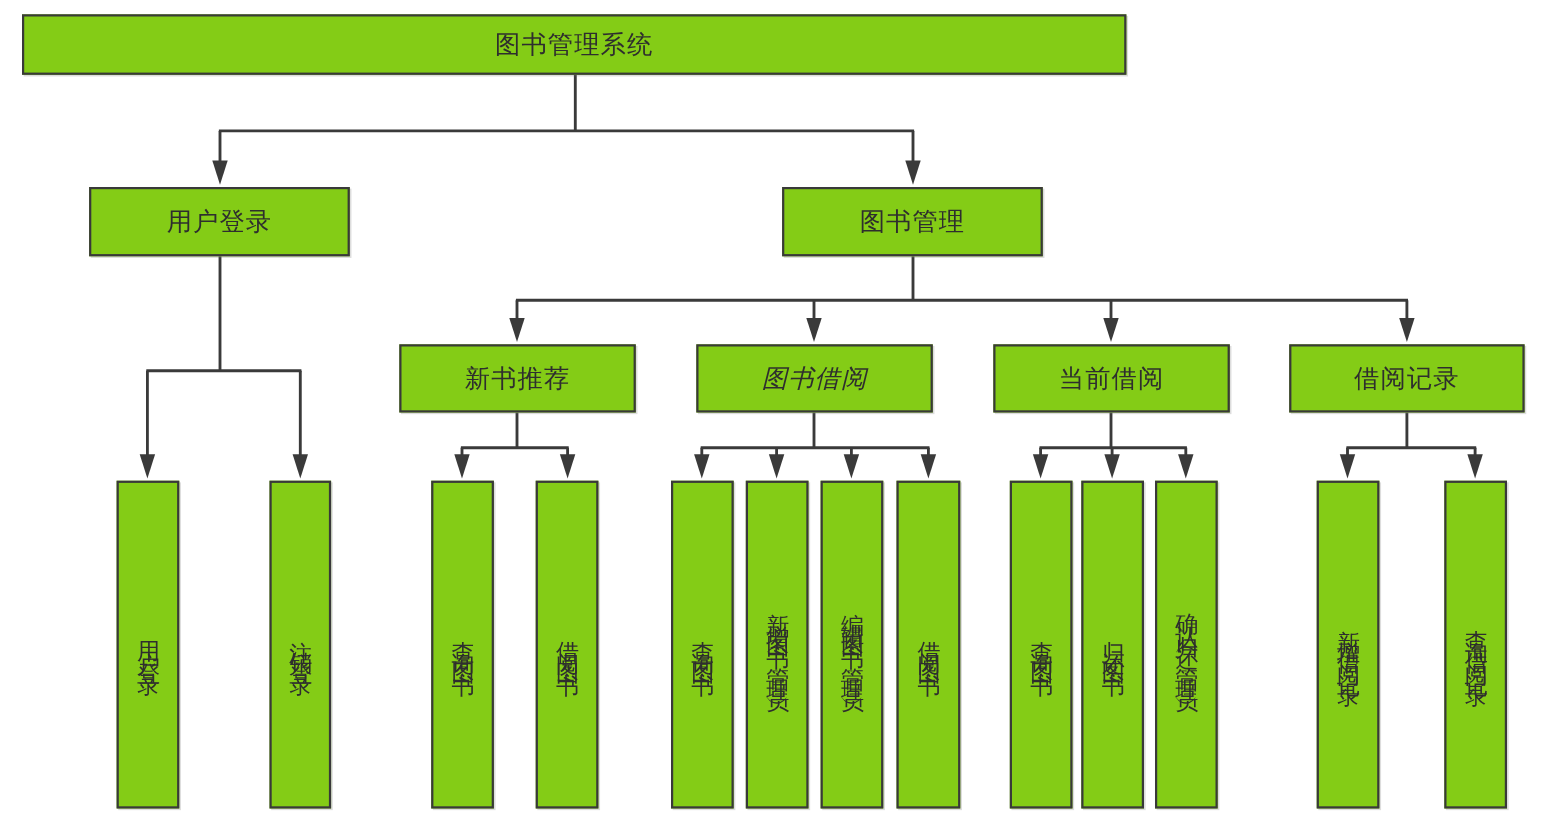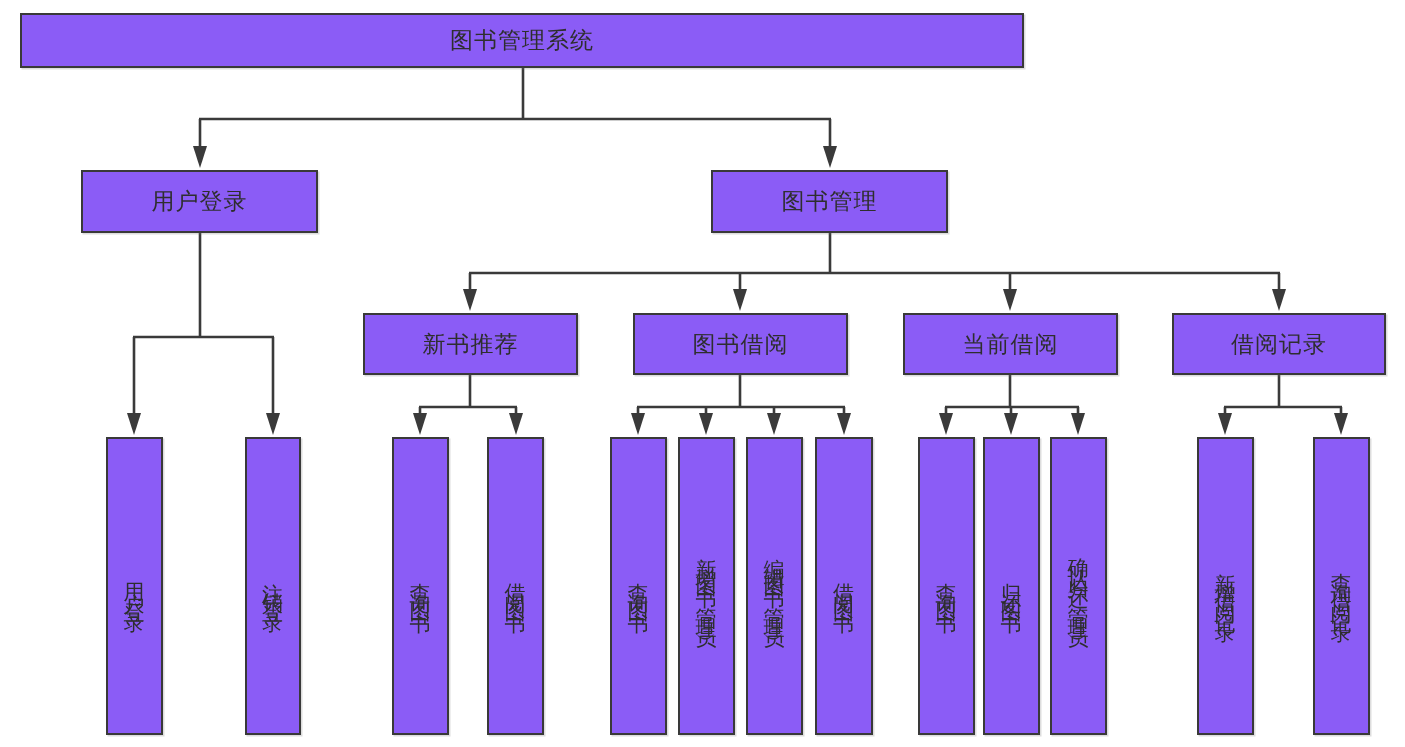--- a/index.html
+++ b/index.html
@@ -25,21 +25,21 @@
   }
   .connectors line {
     stroke: #3a3a3a;
     stroke-width: 2.6;
   }
   .connectors polygon {
     fill: #3a3a3a;
   }
   .box {
     position: absolute;
-    background: #8b5cf6;
+    background: #84cc16;
     border: 2.5px solid #393939;
     box-sizing: border-box;
     display: flex;
     align-items: center;
     justify-content: center;
     z-index: 2;
     box-shadow: 1.5px 1.5px 0 rgba(120,120,120,0.25);
   }
   .box.h span {
     font-size: 23px;
@@ -153,21 +153,21 @@
   <div class="box h" style="left:81px; top:170px; width:237px; height:63px;">
     <span>用户登录</span>
   </div>
   <div class="box h" style="left:363px; top:313px; width:215px; height:62px;">
     <span>新书推荐</span>
   </div>
 
   <div class="box h" style="left:711px; top:170px; width:237px; height:63px;">
     <span>图书管理</span>
   </div>
-  <div class="box h" style="left:633px; top:313px; width:215px; height:62px;">
+  <div class="box h" style="left:633px; top:313px; width:215px; height:62px;font-style:italic;">
     <span>图书借阅</span>
   </div>
   <div class="box h" style="left:1172px; top:313px; width:214px; height:62px;">
     <span>借阅记录</span>
   </div>
   <div class="box h" style="left:903px; top:313px; width:215px; height:62px;">
     <span>当前借阅</span>
   </div>
 
   <div class="box v" style="left:106px; top:437px; width:57px; height:298px;">

